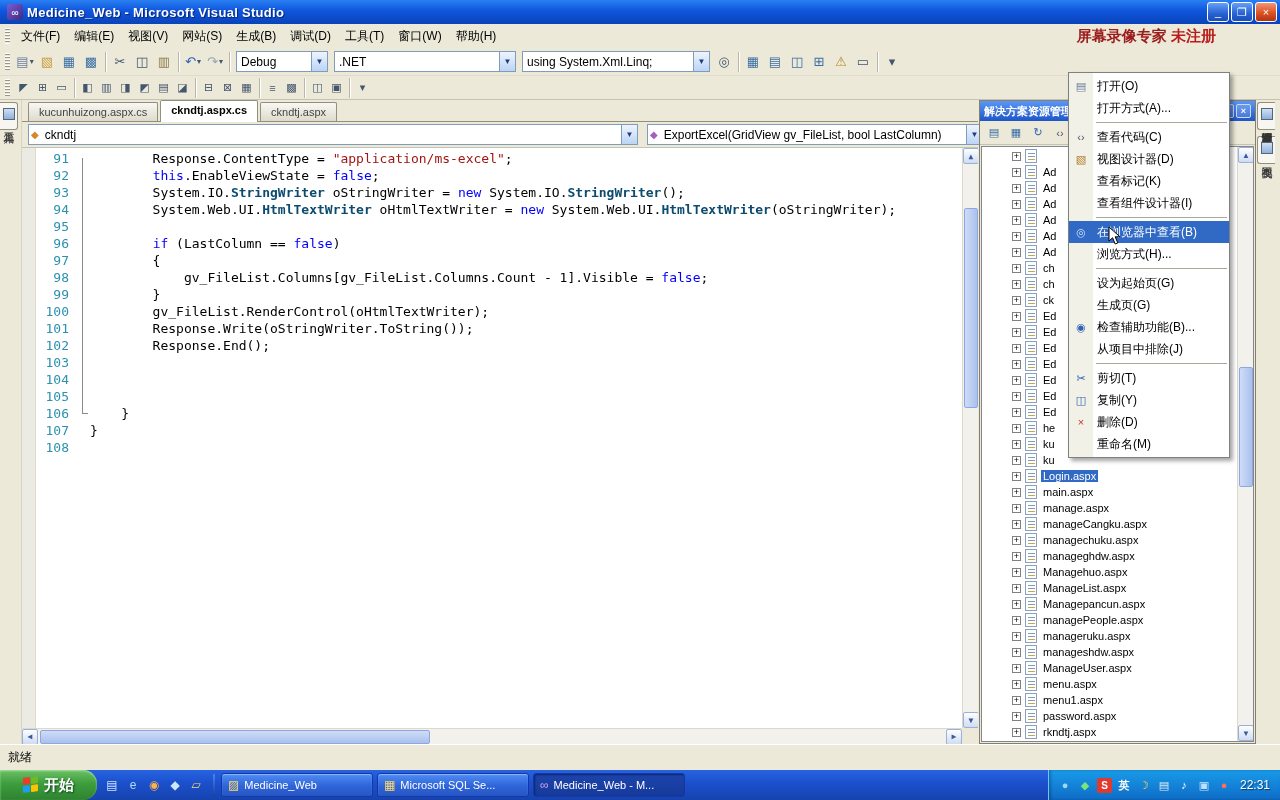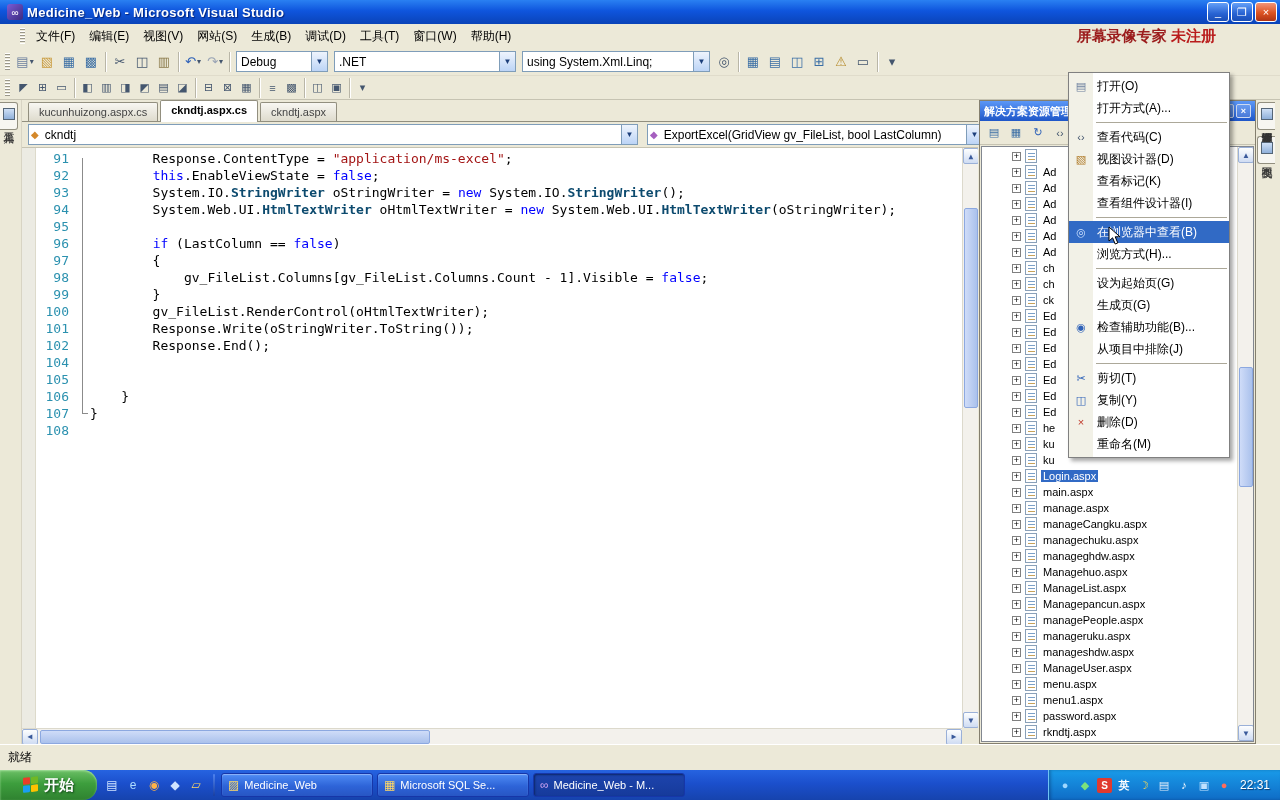--- a/index.html
+++ b/index.html
@@ -8,21 +8,21 @@
   .screen{position:relative;width:1280px;height:800px;background:#ece9d8;}
 
   
   .titlebar{height:24px;background:linear-gradient(#2a80f2,#0f55dd 45%,#0a43b8);display:flex;align-items:center;padding:0 3px;}
   .vs-app-icon{width:16px;height:16px;margin:0 4px;background:linear-gradient(135deg,#7b5cd6,#3b2a80);border-radius:3px;color:#fff;font-size:10px;display:flex;align-items:center;justify-content:center;}
   .title-text{flex:1;color:#fff;font-weight:bold;font-size:13px;text-shadow:1px 1px 1px #00237d;letter-spacing:.3px;}
   .win-btn{width:22px;height:20px;margin-left:2px;border:1px solid #fff;border-radius:3px;color:#fff;font-size:11px;line-height:18px;text-align:center;background:linear-gradient(#64a0f8,#2762d2 60%,#1a4fb8);}
   .win-btn.close{background:linear-gradient(#f09579,#dd5321 55%,#b03414);}
 
   
-  .menubar{height:24px;display:flex;align-items:center;padding-left:20px;position:relative;background:#ece9d8;}
+  .menubar{height:24px;display:flex;align-items:center;padding-left:5px;position:relative;background:#ece9d8;}
   .menu-grip{width:5px;height:16px;margin-right:4px;background:repeating-linear-gradient(#fff 0 1px,#9a978a 1px 2px,transparent 2px 3px);}
   .menu-item{padding:4px 7px;cursor:default;}
   .recorder-overlay{position:absolute;right:64px;top:3px;font-weight:bold;font-size:15px;}
   .recorder-overlay .rec-name{color:#9b1c1c;}
   .recorder-overlay .rec-status{color:#b91c1c;}
 
   
   .toolbar{display:flex;align-items:center;background:#ece9d8;padding:2px 4px;}
   .toolbar.row1{height:28px;border-bottom:1px solid #e0dccb;}
   .toolbar.row2{height:24px;border-bottom:1px solid #c6c3b2;}
@@ -372,20 +372,25 @@
             </div>
             <div class="code-line">
               <span class="ln">101</span>
               <span class="fold"></span>
               <span class="lc"><span class="tok-p">        Response.Write(oStringWriter.ToString());</span></span>
             </div>
             <div class="code-line">
               <span class="ln">102</span>
               <span class="fold"></span>
               <span class="lc"><span class="tok-p">        Response.End();</span></span>
+            </div>
+            <div class="code-line">
+              <span class="ln">103</span>
+              <span class="fold"></span>
+              <span class="lc"></span>
             </div>
             <div class="code-line">
               <span class="ln">104</span>
               <span class="fold"></span>
               <span class="lc"></span>
             </div>
             <div class="code-line">
               <span class="ln">105</span>
               <span class="fold"></span>
               <span class="lc"></span>

